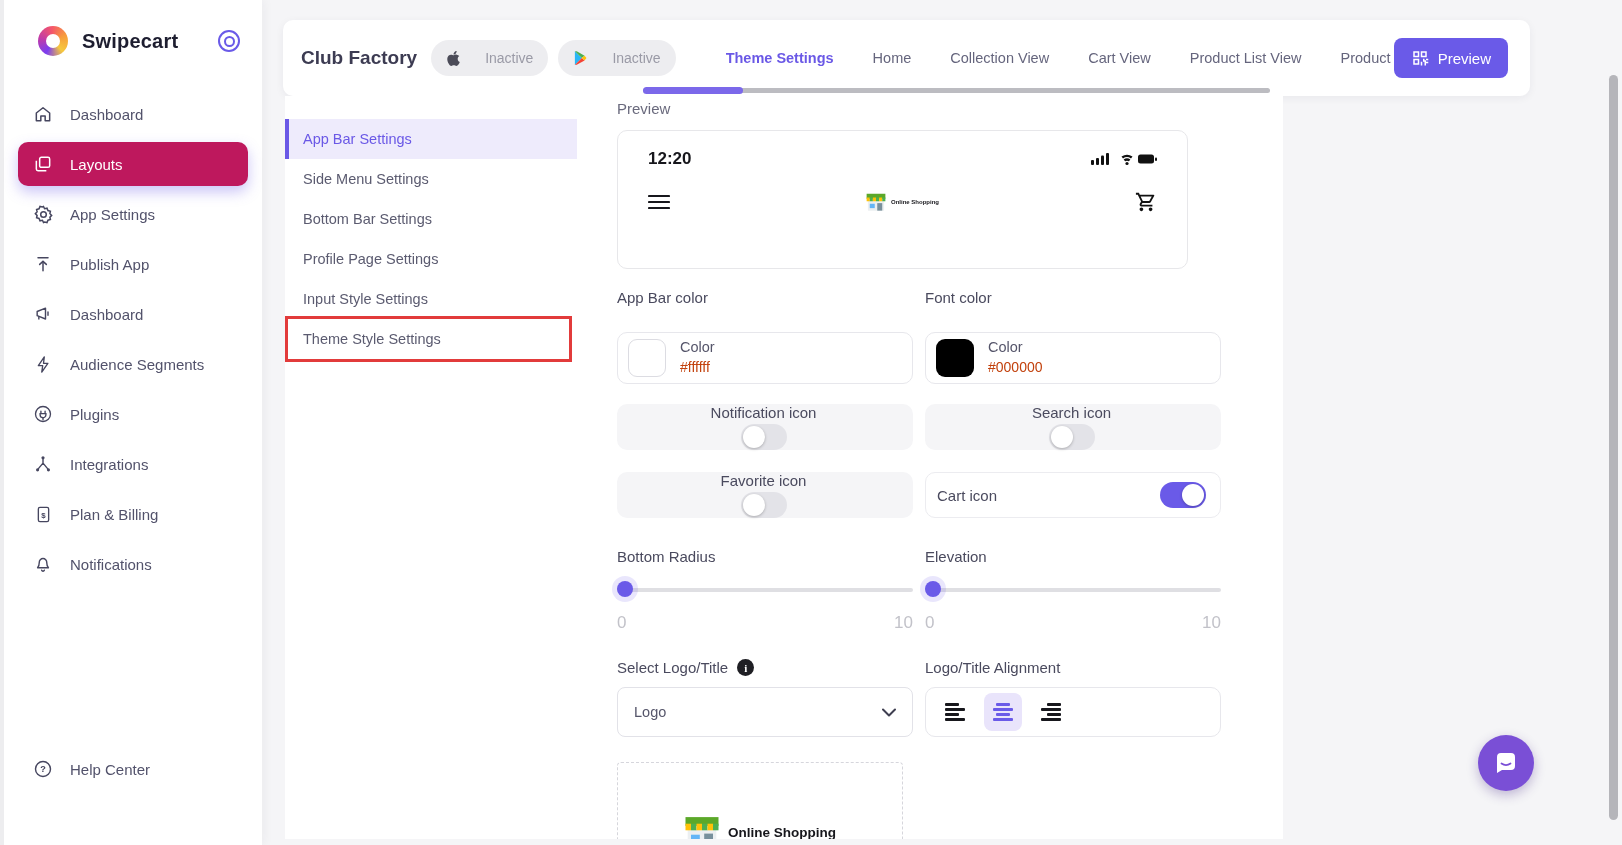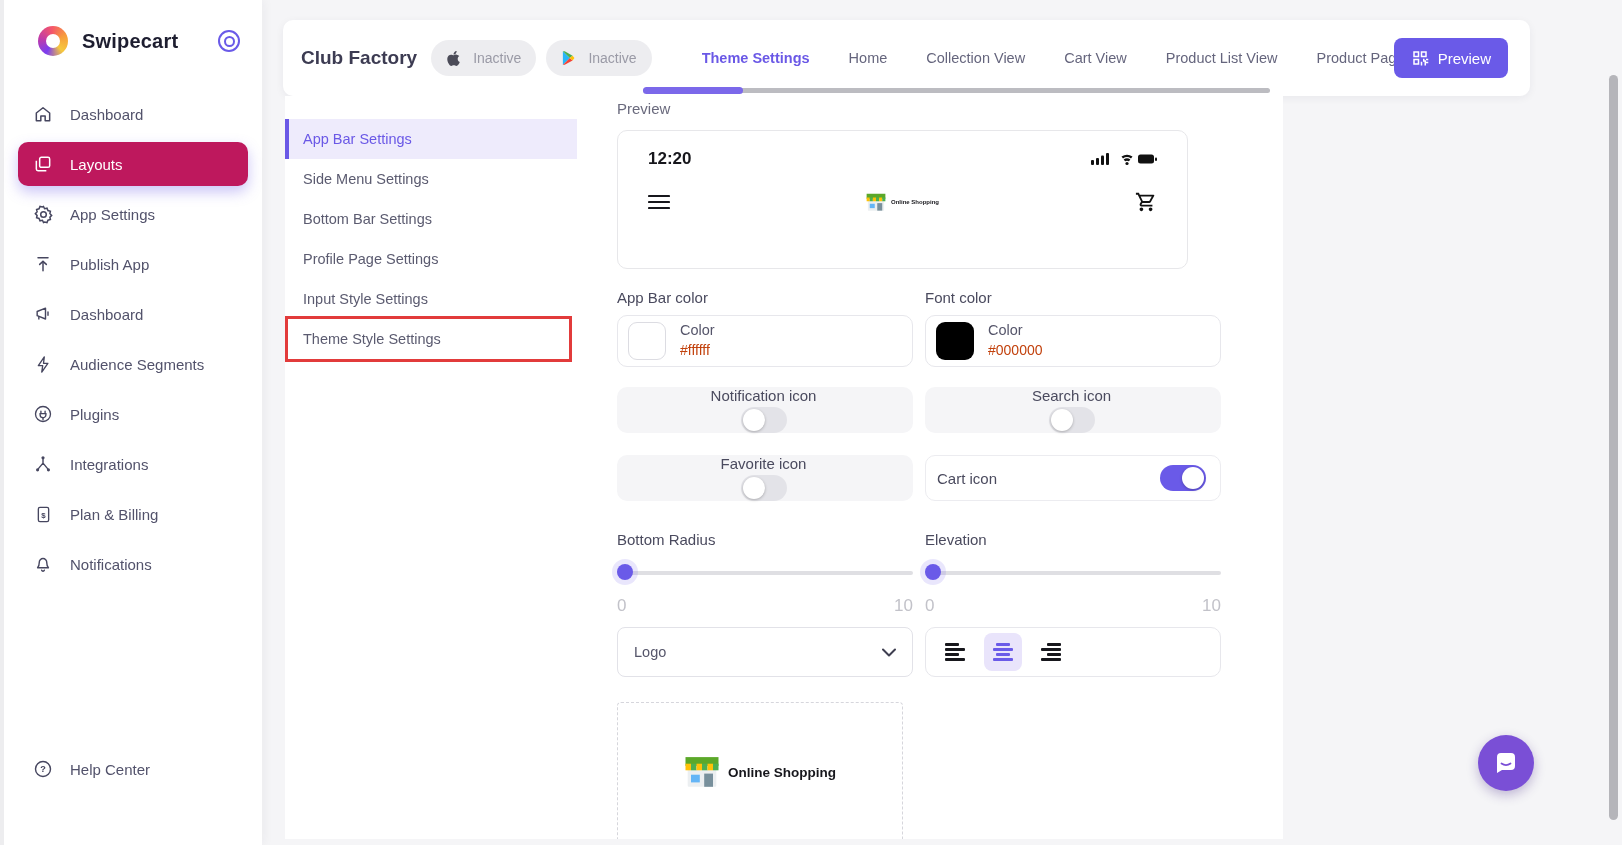--- a/index.html
+++ b/index.html
@@ -28,21 +28,21 @@
     box-shadow:0 6px 14px rgba(106,90,232,.35); }
   .nav-item.active .ic { color:#fff; }
   .sidebar-footer { position:absolute; left:14px; bottom:48px; width:234px; }
   svg { display:block; }
 
   
   .header-card { position:absolute; left:283px; top:20px; width:1247px; height:76px;
     background:#fff; border-radius:10px; box-shadow:0 2px 8px rgba(30,30,60,.06); }
   .header-inner { display:flex; align-items:center; height:100%; padding:0 22px 0 18px; position:relative; }
   .store-name { font-size:19px; font-weight:bold; color:#3c3b52; margin-right:14px; white-space:nowrap; }
-  .badge { display:flex; align-items:center; gap:12px; height:36px; padding:0 15px;
+  .badge { display:flex; align-items:center; gap:24px; height:36px; padding:0 15px;
     background:#ededf0; border-radius:18px; color:#9a9aa6; font-size:14px; margin-right:10px; cursor:pointer; }
   .tabs { display:flex; align-items:center; gap:39px; margin-left:40px; white-space:nowrap;
     overflow:hidden; flex:1; padding-right:130px; }
   .tab { font-size:14.5px; color:#65657d; cursor:pointer; }
   .tab.active { color:#6a58e6; font-weight:bold; }
   .tab-track { position:absolute; left:360px; bottom:3px; width:627px; height:5px;
     background:#bcbcc1; border-radius:3px; }
   .tab-indicator { position:absolute; left:360px; bottom:2px; width:100px; height:7px;
     background:#7b68ea; border-radius:4px; }
   .preview-btn { position:absolute; right:22px; top:18px; height:40px; padding:0 17px;
@@ -67,21 +67,21 @@
   .device-time { font-size:17px; font-weight:bold; color:#17171c; }
   .device-appbar { display:flex; align-items:center; justify-content:space-between; margin-top:22px; }
   .hamburger { width:22px; color:#17171c; cursor:pointer; }
   .appbar-logo { display:flex; align-items:center; gap:5px; }
   .appbar-logo .t { font-size:6px; font-weight:bold; color:#17171c; }
   .cart-ic { color:#111; cursor:pointer; }
 
   .two-col { display:flex; gap:12px; width:604px; }
   .col { width:296px; }
   .field-label { font-size:15px; color:#4a4a5e; display:flex; align-items:center; gap:9px; }
-  .color-card { margin-top:9px; height:52px; border:1px solid #e7e7ec; border-radius:10px;
+  .color-card { margin-top:26px; height:52px; border:1px solid #e7e7ec; border-radius:10px;
     display:flex; align-items:center; gap:14px; padding:0 10px; cursor:pointer; }
   .swatch { width:38px; height:38px; border-radius:9px; }
   .swatch.white { background:#fff; border:1px solid #dcdce2; }
   .swatch.black { background:#000; }
   .color-name { font-size:14.5px; color:#55556a; line-height:1.35; }
   .color-hex { font-size:14px; color:#c2410c; }
 
   .toggle-card { height:46px; border-radius:10px; display:flex; align-items:center;
     justify-content:space-between; padding:0 14px 0 11px; font-size:15px; color:#4a4a5e; }
   .toggle-card.gray { background:#f5f5f7;flex-direction:column; }
@@ -424,20 +424,27 @@
         <span class="slider-track"></span>
           <span class="slider-thumb"></span>
       </div>
       <div class="slider-minmax">
         <span>0</span>
         <span>10</span>
       </div>
     </div>
   </div>
 
+  <div class="two-col mt26">
+    <div class="col field-label">
+      <span>Select Logo/Title</span>
+      <span class="info-dot">i</span>
+    </div>
+    <div class="col field-label">Logo/Title Alignment</div>
+  </div>
   <div class="two-col">
     <div class="col">
       <div class="select-box">
         <span>Logo</span>
         <span>
           <svg width="14" height="9" viewBox="0 0 14 9" fill="none" stroke="#3e3e50" stroke-width="2" stroke-linecap="round" stroke-linejoin="round">
               <path d="M1 1.5l6 6 6-6"></path>
             </svg>
         </span>
       </div>

